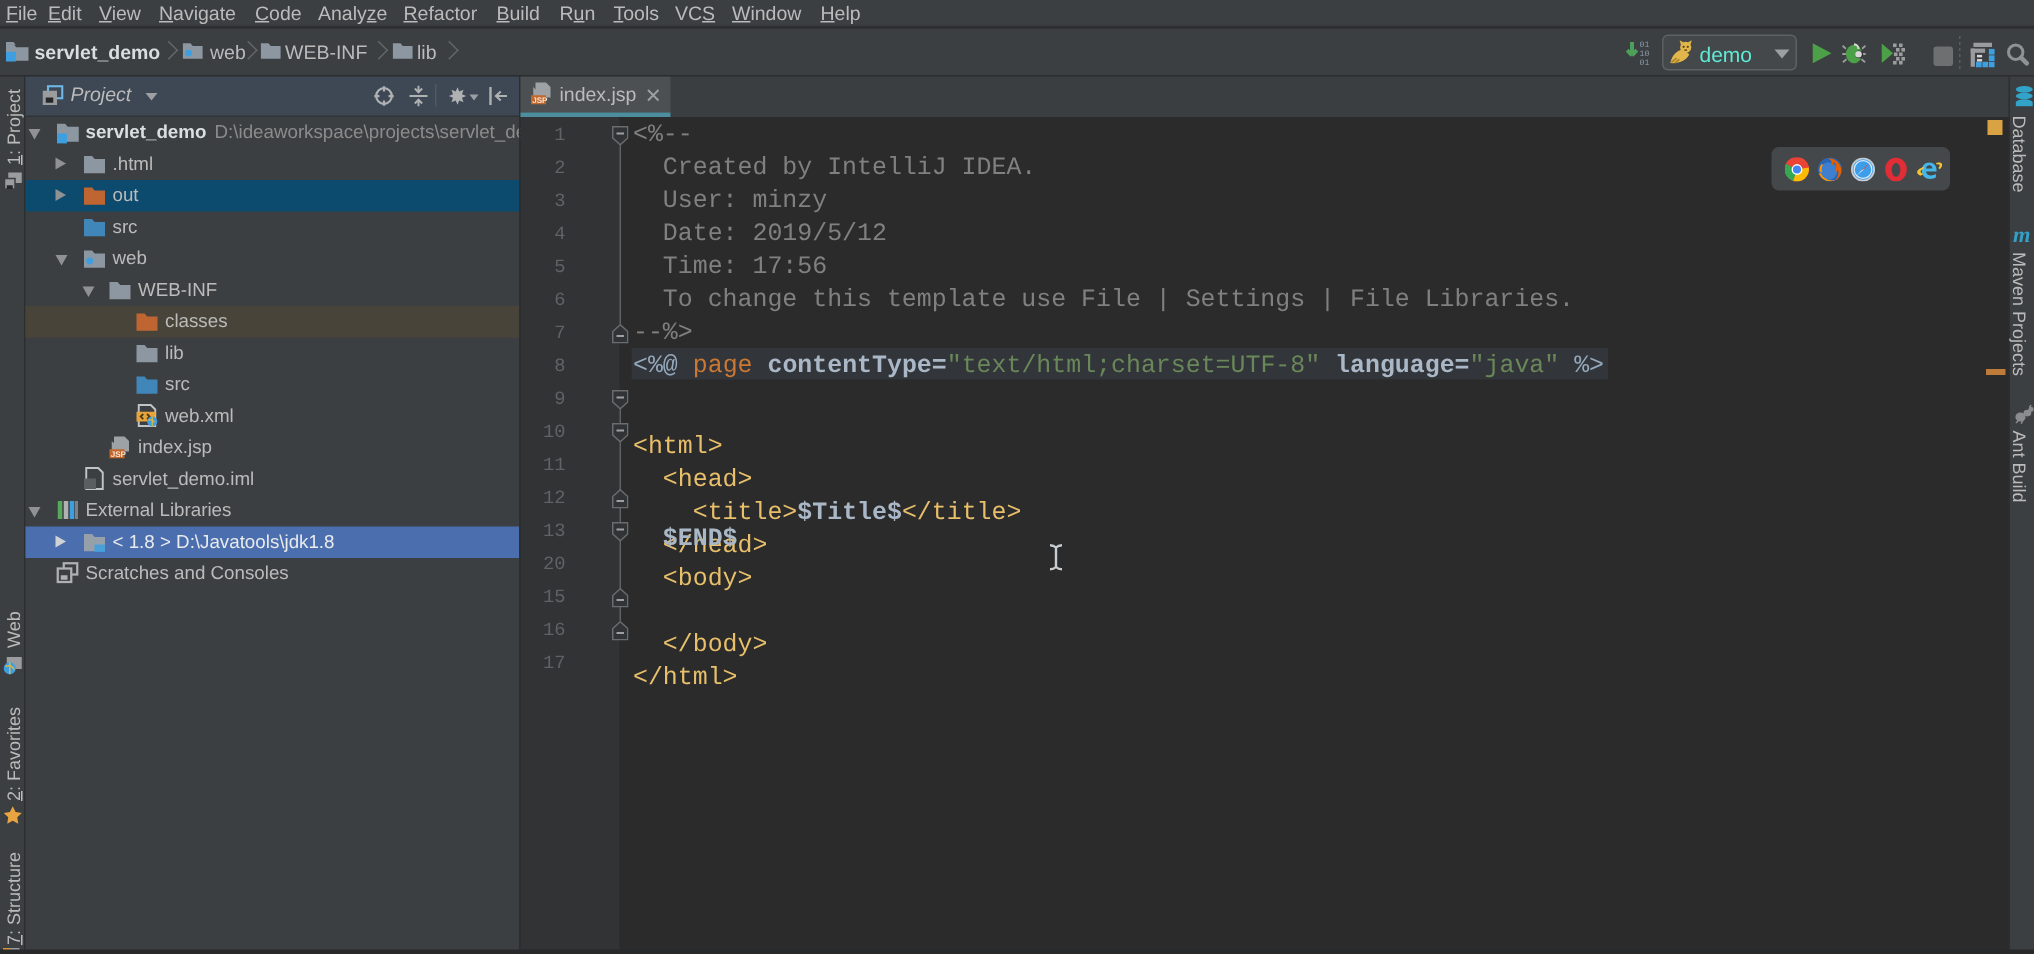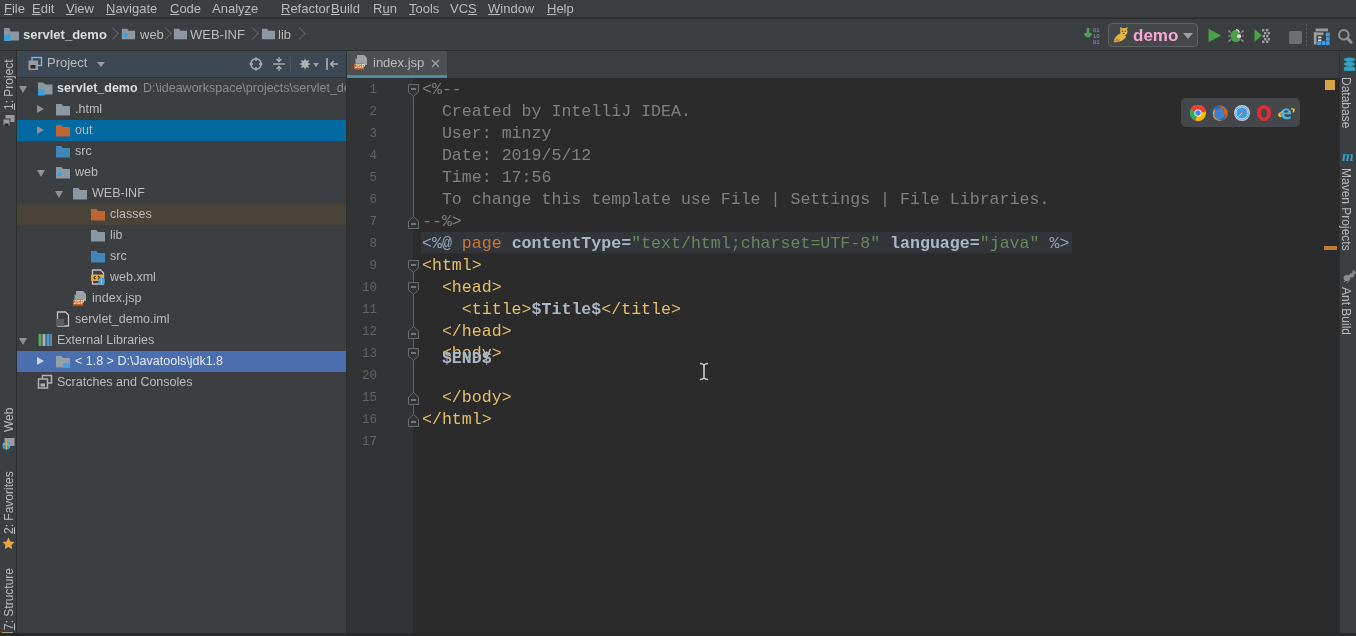--- a/index.html
+++ b/index.html
@@ -42,21 +42,21 @@
   #tabbar { position:absolute; left:0; top:0; width:992px; height:28px; background:#3B3E40; }
   #tab1 { position:absolute; left:0; top:0; width:100px; height:25px; background:#4C5053; }
   #tabline { position:absolute; left:0; top:25px; width:100px; height:3px; background:#4C8E9E; }
   #gutter { position:absolute; left:0; top:28px; width:66px; height:558px; background:#313335; }
   .lnum { position:absolute; left:0; width:30px; text-align:right;
     font-family:"Liberation Mono", monospace; font-size:12.5px; color:#606366; line-height:22px; }
   .fm { width:11px; height:13px; }
   .cline { position:absolute; left:75px; font-family:"Liberation Mono", monospace;
     font-size:16.6px; line-height:22px; white-space:pre; letter-spacing:0; }
   .cmt { color:#808080; }
-  .tag { color:#E8BF6A; }
+  .tag { color:#E8BF6A;margin-top:32px; }
   .kw  { color:#CC7832; }
   .str { color:#6A8759; }
   .att { color:#A9B7C6;font-weight:bold; }
   .dlm { color:#94A8BC; }
   .wavy { text-decoration-style:wavy; text-decoration-color:#7A7A7A;
     text-decoration-thickness:1px; text-underline-offset:3px; }
 </style>
 </head>
 <body>
 <svg width="0" height="0" style="position:absolute">
@@ -73,21 +73,21 @@
 </svg>
 <div id="stage">
 
   <div id="menubar"></div>
   <div class="mi" style="left:4px"><u>F</u>ile</div>
   <div class="mi" style="left:32px"><u>E</u>dit</div>
   <div class="mi" style="left:66px"><u>V</u>iew</div>
   <div class="mi" style="left:106px"><u>N</u>avigate</div>
   <div class="mi" style="left:170px"><u>C</u>ode</div>
   <div class="mi" style="left:212px">Analy<u>z</u>e</div>
-  <div class="mi" style="left:281px"><u>R</u>efactor</div>
+  <div class="mi" style="left:269px"><u>R</u>efactor</div>
   <div class="mi" style="left:331px"><u>B</u>uild</div>
   <div class="mi" style="left:373px">R<u>u</u>n</div>
   <div class="mi" style="left:409px"><u>T</u>ools</div>
   <div class="mi" style="left:450px">VC<u>S</u></div>
   <div class="mi" style="left:488px"><u>W</u>indow</div>
   <div class="mi" style="left:547px"><u>H</u>elp</div>
 
   <div id="navbar"></div>
 
   <svg class="abs" style="left:3px; top:25px" width="17" height="17" viewBox="0 0 17 17">
@@ -125,21 +125,21 @@
   <svg class="abs" style="left:1112px; top:26px" width="18" height="18" viewBox="0 0 18 18">
     <path d="M1.5 16 C2.8 10.5 6 7.5 10 7.2 L14.2 10.2 C12.5 13.8 8.5 16.2 3 16.2 Z" fill="#E3B64C"></path>
     <path d="M8.6 3.8 L7.8 0.9 L10.4 2.3 Z" fill="#E3B64C"></path>
     <path d="M15 3.8 L15.8 0.9 L13.2 2.3 Z" fill="#E3B64C"></path>
     <circle cx="11.8" cy="5.6" r="3.7" fill="#E3B64C"></circle>
     <circle cx="10.4" cy="5.2" r="0.75" fill="#574410"></circle>
     <circle cx="13.2" cy="5.2" r="0.75" fill="#574410"></circle>
     <path d="M10.9 7.4 h1.8" stroke="#574410" stroke-width="0.9"></path>
     <path d="M2.2 15.6 L5.8 12.8 M4.6 16 L7.6 13.6" stroke="#A8842A" stroke-width="1.1" fill="none"></path>
   </svg>
-  <div class="abs" style="left:1133px; top:27px; font-size:17px; color:#f9a8d4; line-height:18px;font-weight:bold;">demo</div>
+  <div class="abs" style="left:1133px; top:27px; font-size:14px; color:#5eead4; line-height:18px;">demo</div>
   <div class="abs" style="left:1183px; top:33px; width:0; height:0; border-top:6px solid #9DA0A2;
        border-left:5px solid transparent; border-right:5px solid transparent;"></div>
   <svg class="abs" style="left:1207px; top:28px" width="15" height="15" viewBox="0 0 15 15">
     <path d="M1.5 0.8 L14 7.5 L1.5 14.2 Z" fill="#4CA048"></path>
   </svg>
   <svg class="abs" style="left:1228px; top:27px" width="17" height="17" viewBox="0 0 17 17">
     <ellipse cx="8" cy="9" rx="5.4" ry="6.2" fill="#4CA048"></ellipse>
     <path d="M8 2.6 a3 3 0 0 1 3 3" stroke="#D8D8D8" stroke-width="1.4" fill="none"></path>
     <path d="M2.6 5.5 l-2.2-2 M2.6 9 H0.2 M3 12.5 l-2.4 2 M13.4 5.5 l2.2-2 M13.4 9 h2.4 M13 12.5 l2.4 2" stroke="#9A9C9E" stroke-width="1.2"></path>
     <circle cx="11.4" cy="9.2" r="2.6" fill="#2B2B2B"></circle>
@@ -226,21 +226,21 @@
   </svg>
   <div class="vlabR" style="left:1353px; top:287px;">Ant Build</div>
 
   <div id="ppanel">
     <div id="phead">
       <svg class="abs" style="left:10px; top:6px" width="16" height="16" viewBox="0 0 16 16">
         <rect x="5" y="1.5" width="9.5" height="8" fill="none" stroke="#6FB8E6" stroke-width="1.4"></rect>
         <rect x="1.5" y="4.5" width="9.5" height="9.5" fill="#9A9C9E"></rect>
         <rect x="3.5" y="9" width="5" height="3.5" fill="#26282A"></rect>
       </svg>
-      <div class="abs" style="left:30px; top:5px; font-size:13px; color:#BBBBBB;">Project</div>
+      <div class="abs" style="left:30px; top:5px; font-size:13px; color:#BBBBBB;font-style:italic;">Project</div>
       <div class="abs" style="left:80px; top:12px; width:0; height:0; border-top:5px solid #9DA0A2;
            border-left:4px solid transparent; border-right:4px solid transparent;"></div>
       <svg class="abs" style="left:232px; top:7px" width="14" height="14" viewBox="0 0 14 14">
         <circle cx="7" cy="7" r="5.2" fill="none" stroke="#AFB1B3" stroke-width="1.5"></circle>
         <path d="M7 0.5 V4 M7 10 v3.5 M0.5 7 H4 M10 7 h3.5" stroke="#AFB1B3" stroke-width="1.5"></path>
       </svg>
       <svg class="abs" style="left:255px; top:7px" width="14" height="14" viewBox="0 0 14 14">
         <path d="M1 7 h12" stroke="#AFB1B3" stroke-width="1.4"></path>
         <path d="M7 0 v4 M4.6 2 L7 4.6 L9.4 2 M7 14 v-4 M4.6 12 L7 9.4 L9.4 12" stroke="#AFB1B3" stroke-width="1.3" fill="none"></path>
       </svg>
@@ -269,21 +269,21 @@
       </div>
 
       <div class="trow" style="top:49px">
         <div class="arrow-r" style="left:20px"></div>
         <svg class="ticon" style="left:38px" viewBox="0 0 16 16">
             <path d="M1 3 h5.4 l1.7 2 H15 v9.5 H1 z" fill="#8C97A1"></path>
           </svg>
         <div class="txt" style="left:58px">.html</div>
       </div>
 
-      <div class="trow" style="top:70px; background:#0369a1;text-align:center;">
+      <div class="trow" style="top:70px; background:#0c4a6e;text-align:center;">
         <div class="arrow-r" style="left:20px"></div>
         <svg class="ticon" style="left:38px" viewBox="0 0 16 16">
             <path d="M1 3 h5.4 l1.7 2 H15 v9.5 H1 z" fill="#BE6532"></path>
           </svg>
         <div class="txt" style="left:58px">out</div>
       </div>
 
       <div class="trow" style="top:91px">
         <svg class="ticon" style="left:38px" viewBox="0 0 16 16">
             <path d="M1 3 h5.4 l1.7 2 H15 v9.5 H1 z" fill="#4186B8"></path>

